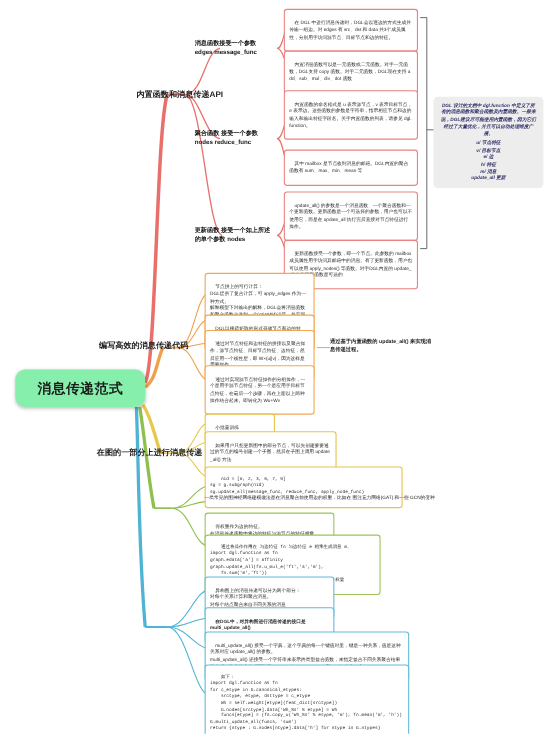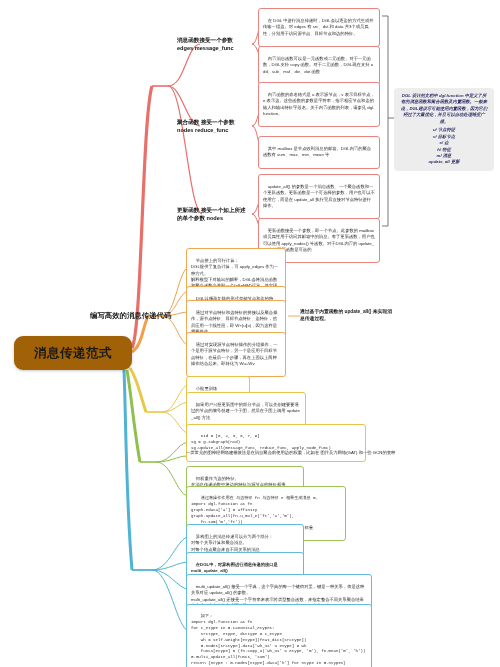--- a/index.html
+++ b/index.html
@@ -8,21 +8,21 @@
     font-family:"Liberation Sans","DejaVu Sans",sans-serif;
   }
   #canvas{position:absolute;inset:0;width:500px;height:667px;}
   svg.links{position:absolute;left:0;top:0;width:500px;height:667px;pointer-events:none;}
 
   .node{position:absolute;box-sizing:border-box;}
 
   
   .center-node{
     left:14px;top:336px;width:118px;height:34px;
-    background:#a16207;border-radius:9px;
+    background:#86efac;border-radius:9px;
     box-shadow:0 1px 3px rgba(0,0,0,.22);
     display:flex;align-items:center;justify-content:center;
     font-size:12.5px;font-weight:bold;color:#1a1a1a;letter-spacing:.5px;
   }
 
   
   .l1{
     padding:3px 6px;border-radius:4px;
     font-size:7.4px;font-weight:bold;color:#1c1c1c;
     white-space:nowrap;line-height:1.25;
@@ -109,20 +109,23 @@
     <path d="M152,570 C170,570 176,538 190,536" stroke="#4fb3d4" stroke-width="1" fill="none"></path>
     <path d="M152,570 C170,570 176,562 190,562" stroke="#4fb3d4" stroke-width="1" fill="none"></path>
     <path d="M152,570 C170,570 176,588 190,590" stroke="#4fb3d4" stroke-width="1" fill="none"></path>
     <path d="M152,570 C170,570 176,630 190,632" stroke="#4fb3d4" stroke-width="1" fill="none"></path>
   </svg>
 
   <div class="node center-node">
     <span>消息传递范式</span>
   </div>
 
+  <div class="node l1" style="left:118px;top:78px;">
+    <span>内置函数和消息传递API</span>
+  </div>
 
   <div class="node l2" style="left:172px;top:34px;width:82px;">
     <span>消息函数接受一个参数 edges
 message_func</span>
   </div>
   <div class="node leaf" style="left:258px;top:8px;width:122px;">
     <span>在 DGL 中进行消息传递时，DGL会以逐边的方式生成并传输一组边。对 edges 有 src、dst 和 data 共3个成员属性，分别用于访问源节点、目标节点和边的特征。</span>
   </div>
   <div class="node leaf" style="left:258px;top:46px;width:122px;">
     <span>内置消息函数可以是一元函数或二元函数。对于一元函数，DGL支持 copy 函数。对于二元函数，DGL现在支持 add、sub、mul、div、dot 函数</span>
@@ -154,41 +157,44 @@
     <div style="margin-top:2px;">
       <div>u/ 节点特征</div>
       <div>v/ 目标节点</div>
       <div>e/ 边</div>
       <div>h/ 特征</div>
       <div>m/ 消息</div>
       <div>update_all 更新</div>
     </div>
   </div>
 
-  <div class="node l1" style="left:84px;top:308px;">
+  <div class="node l1" style="left:84px;top:308px;font-family:Liberation Mono, monospace;">
     <span>编写高效的消息传递代码</span>
   </div>
   <div class="node leaf orange" style="left:186px;top:248px;width:100px;">
     <span>节点拼上的可行计算：
 DGL提供了复合计算，可 apply_edges 作为一种方式。
 解释模型下对输出的解释，DGL会将消息函数和聚合函数合并到一个(gSpMM)运算，并实现了源节点的特征更新，通常要做汇聚操作(gSpMM)运算，并实现了源节点的特征更新，通常要做汇聚(gSpMM)</span>
   </div>
   <div class="node leaf orange" style="left:186px;top:286px;width:100px;">
     <span>DGL以稀疏矩阵的形式存储节点和边的特征。</span>
   </div>
   <div class="node leaf orange" style="left:186px;top:300px;width:100px;">
     <span>通过对节点特征和边特征的拼接以及聚合操作，源节点特征、目标节点特征、边特征，然后应用一个线性层，即 W×(u∥v)，因为这样是需要操作</span>
   </div>
   <div class="node leaf orange" style="left:186px;top:332px;width:100px;">
     <span>通过对实现源节点特征操作的分组操作，一个是用于源节点特征，另一个是应用于目标节点特征，在最后一个步骤，再在上面以上两种操作结合起来。即转化为 Wu+Wv</span>
   </div>
   <div class="node note-plain" style="left:300px;top:308px;width:96px;">
     <span>通过基于内置函数的 update_all() 来实现消息传递过程。</span>
   </div>
 
+  <div class="node l1" style="left:82px;top:404px;">
+    <span>在图的一部分上进行消息传递</span>
+  </div>
   <div class="node leaf yellow" style="left:186px;top:376px;width:64px;">
     <span>小批量训练</span>
   </div>
   <div class="node leaf yellow" style="left:186px;top:392px;width:120px;">
     <span>如果用户只想更新图中的部分节点，可以先创建要要通过的节点的编号创建一个子图，然后在子图上调用 update_all() 方法</span>
   </div>
   <div class="node leaf yellow mono" style="left:186px;top:424px;width:180px;">
     <span>nid = [0, 2, 3, 6, 7, 9]
 sg = g.subgraph(nid)
 sg.update_all(message_func, reduce_func, apply_node_func)</span>

